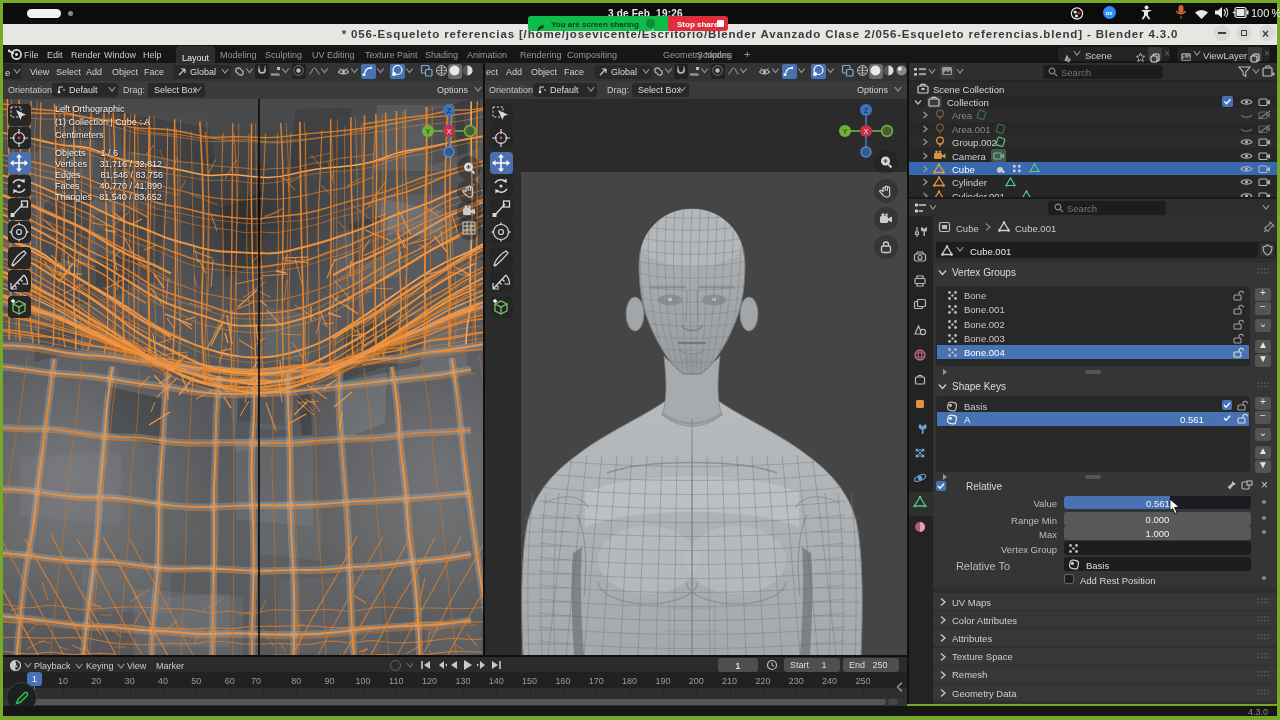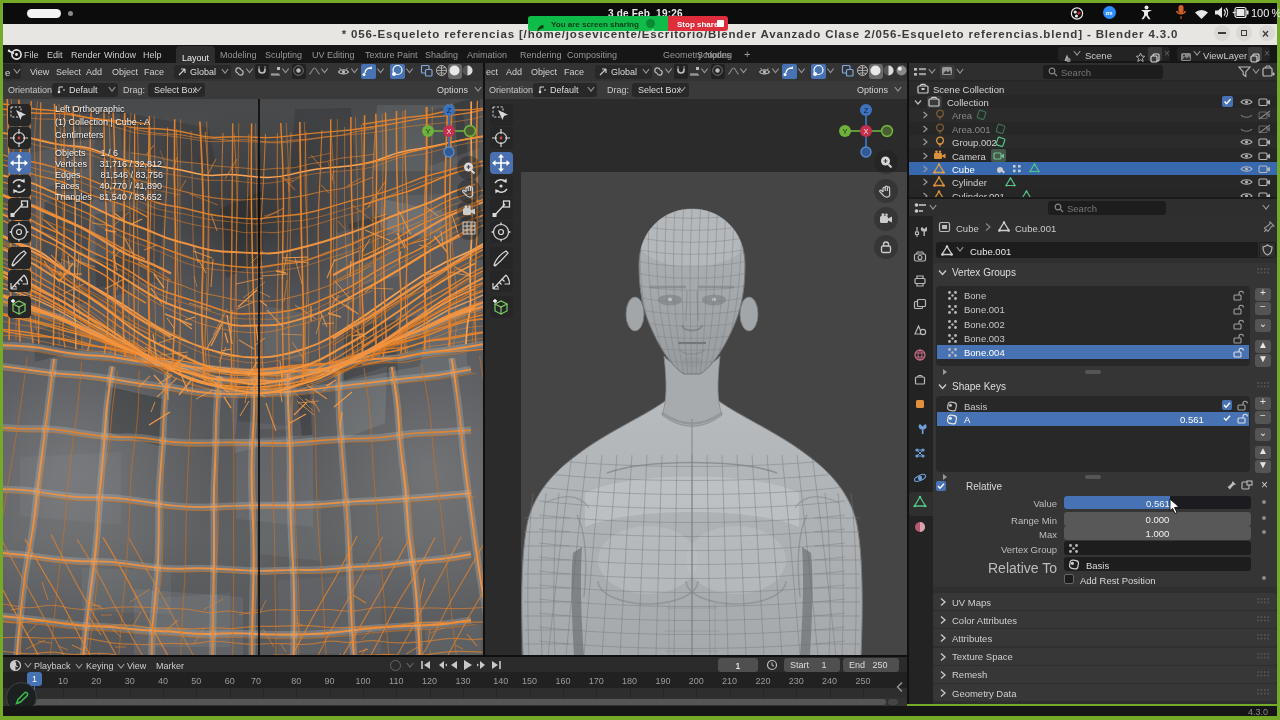--- a/index.html
+++ b/index.html
@@ -1692,21 +1692,21 @@
 <div class="abs txt" style="left:909px;top:514.5px;width:148px;text-align:right;font-size:9.5px;color:#bdbdbd">Range Min</div>
 <div class="abs txt" style="left:909px;top:528.5px;width:148px;text-align:right;font-size:9.5px;color:#bdbdbd">Max</div>
 <div class="abs" style="left:1064px;top:495.5px;width:187px;height:13.5px;background:#1c1c20;border-radius:3px"></div>
 <div class="abs" style="left:1064px;top:495.5px;width:106px;height:13.5px;background:#4772b3;border-radius:3px 0 0 3px"></div>
 <div class="abs txt" style="left:1146px;top:497.5px;font-size:9.5px;color:#f2f2f2">0.561</div>
 <div class="abs" style="left:1064px;top:512px;width:187px;height:13.5px;background:#585858;border-radius:3px"></div>
 <div class="abs txt" style="left:1064px;top:514px;width:187px;text-align:center;font-size:9.5px;color:#f2f2f2">0.000</div>
 <div class="abs" style="left:1064px;top:526px;width:187px;height:13.5px;background:#585858;border-radius:3px"></div>
 <div class="abs txt" style="left:1064px;top:528px;width:187px;text-align:center;font-size:9.5px;color:#f2f2f2">1.000</div>
 <div class="abs txt" style="left:909px;top:544px;width:148px;text-align:right;font-size:9.5px;color:#bdbdbd">Vertex Group</div>
-<div class="abs txt" style="left:909px;top:560px;width:148px;text-align:right;font-size:14px;color:#bdbdbd">Relative To</div>
+<div class="abs txt" style="left:909px;top:560px;width:148px;text-align:center;font-size:11px;color:#bdbdbd">Relative To</div>
 <div class="abs" style="left:1064px;top:541px;width:187px;height:14px;background:#1d1d1d;border-radius:3px"></div>
 <svg width="11" height="11" viewBox="0 0 11 11" style="position:absolute;left:1068px;top:542.5px">
     <circle cx="2.5" cy="2.5" r="1.4" fill="#b9b9b9"></circle>
     <circle cx="8.5" cy="2.5" r="1.4" fill="#b9b9b9"></circle>
     <circle cx="2.5" cy="8.5" r="1.4" fill="#b9b9b9"></circle>
     <circle cx="8.5" cy="8.5" r="1.4" fill="#b9b9b9"></circle>
     <circle cx="5.5" cy="5.5" r="1.2" fill="#b9b9b9"></circle>
   </svg>
 <div class="abs" style="left:1064px;top:557px;width:187px;height:14px;background:#1d1d1d;border-radius:3px"></div>
 <svg width="12" height="11" viewBox="0 0 12 11" style="position:absolute;left:1068px;top:558.5px">
@@ -1875,21 +1875,21 @@
 <div class="abs txt" style="left:150.987px;top:675.5px;width:24px;text-align:center;font-size:9px;color:#9b9b9b">40</div>
 <div class="abs txt" style="left:184.317px;top:675.5px;width:24px;text-align:center;font-size:9px;color:#9b9b9b">50</div>
 <div class="abs txt" style="left:217.64700000000002px;top:675.5px;width:24px;text-align:center;font-size:9px;color:#9b9b9b">60</div>
 <div class="abs txt" style="left:250.97699999999998px;top:675.5px;width:24px;text-align:left;font-size:9px;color:#9b9b9b">70</div>
 <div class="abs txt" style="left:284.307px;top:675.5px;width:24px;text-align:center;font-size:9px;color:#9b9b9b">80</div>
 <div class="abs txt" style="left:317.637px;top:675.5px;width:24px;text-align:center;font-size:9px;color:#9b9b9b">90</div>
 <div class="abs txt" style="left:350.96700000000004px;top:675.5px;width:24px;text-align:center;font-size:9px;color:#9b9b9b">100</div>
 <div class="abs txt" style="left:384.297px;top:675.5px;width:24px;text-align:center;font-size:9px;color:#9b9b9b">110</div>
 <div class="abs txt" style="left:417.627px;top:675.5px;width:24px;text-align:center;font-size:9px;color:#9b9b9b">120</div>
 <div class="abs txt" style="left:450.95700000000005px;top:675.5px;width:24px;text-align:center;font-size:9px;color:#9b9b9b">130</div>
-<div class="abs txt" style="left:484.28700000000003px;top:675.5px;width:24px;text-align:right;font-size:9px;color:#9b9b9b">140</div>
+<div class="abs txt" style="left:484.28700000000003px;top:675.5px;width:24px;text-align:center;font-size:9px;color:#9b9b9b">140</div>
 <div class="abs txt" style="left:517.617px;top:675.5px;width:24px;text-align:center;font-size:9px;color:#9b9b9b">150</div>
 <div class="abs txt" style="left:550.947px;top:675.5px;width:24px;text-align:center;font-size:9px;color:#9b9b9b">160</div>
 <div class="abs txt" style="left:584.277px;top:675.5px;width:24px;text-align:center;font-size:9px;color:#9b9b9b">170</div>
 <div class="abs txt" style="left:617.6070000000001px;top:675.5px;width:24px;text-align:center;font-size:9px;color:#9b9b9b">180</div>
 <div class="abs txt" style="left:650.937px;top:675.5px;width:24px;text-align:center;font-size:9px;color:#9b9b9b">190</div>
 <div class="abs txt" style="left:684.267px;top:675.5px;width:24px;text-align:center;font-size:9px;color:#9b9b9b">200</div>
 <div class="abs txt" style="left:717.5970000000001px;top:675.5px;width:24px;text-align:center;font-size:9px;color:#9b9b9b">210</div>
 <div class="abs txt" style="left:750.927px;top:675.5px;width:24px;text-align:center;font-size:9px;color:#9b9b9b">220</div>
 <div class="abs txt" style="left:784.2570000000001px;top:675.5px;width:24px;text-align:center;font-size:9px;color:#9b9b9b">230</div>
 <div class="abs txt" style="left:817.587px;top:675.5px;width:24px;text-align:center;font-size:9px;color:#9b9b9b">240</div>

